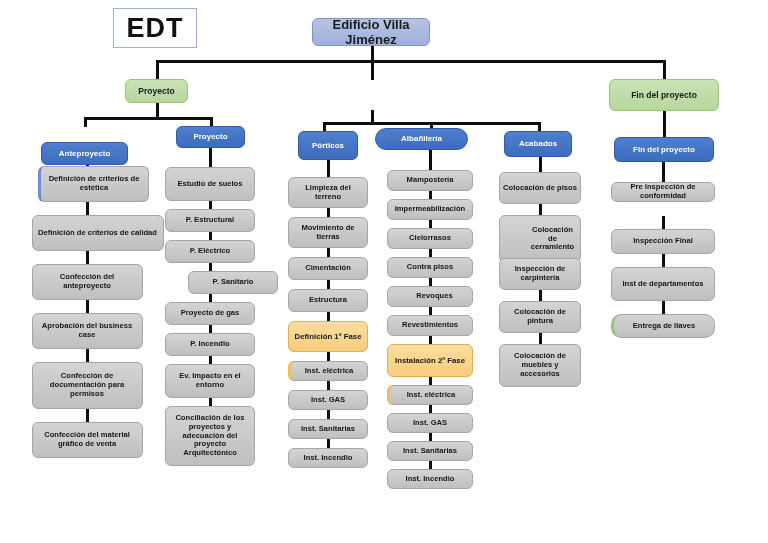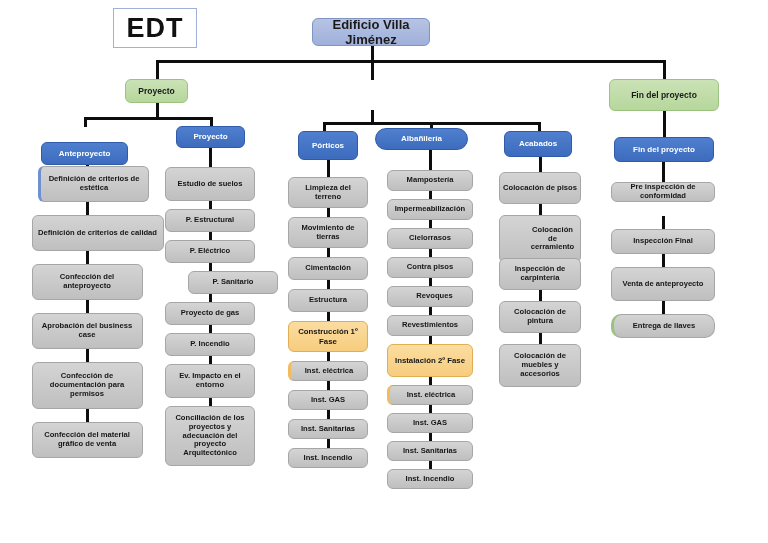--- a/index.html
+++ b/index.html
@@ -162,21 +162,21 @@
       <div class="node n-gray" style="left: 165px; top: 240px; width: 90px; height: 23px;">P. Eléctrico</div>
       <div class="node n-gray" style="left: 165px; top: 271px; width: 90px; height: 23px; margin-left: 23px;">P. Sanitario</div>
       <div class="node n-gray" style="left: 165px; top: 302px; width: 90px; height: 23px;">Proyecto de gas</div>
       <div class="node n-gray" style="left: 165px; top: 333px; width: 90px; height: 23px;">P. Incendio</div>
       <div class="node n-gray" style="left: 165px; top: 364px; width: 90px; height: 34px;">Ev. Impacto en el entorno</div>
       <div class="node n-gray" style="left: 165px; top: 406px; width: 90px; height: 60px;">Conciliación de los proyectos y adecuación del proyecto Arquitectónico</div>
       <div class="node n-gray" style="left: 288px; top: 177px; width: 80px; height: 31px;">Limpieza del terreno</div>
       <div class="node n-gray" style="left: 288px; top: 217px; width: 80px; height: 31px;">Movimiento de tierras</div>
       <div class="node n-gray" style="left: 288px; top: 257px; width: 80px; height: 23px;">Cimentación</div>
       <div class="node n-gray" style="left: 288px; top: 289px; width: 80px; height: 23px;">Estructura</div>
-      <div class="node n-orange" style="left: 288px; top: 321px; width: 80px; height: 31px;">Construcción 1º Fase</div>
+      <div class="node n-orange" style="left: 288px; top: 321px; width: 80px; height: 31px;">Definición 1º Fase</div>
       <div class="node n-gray-accent" style="left: 288px; top: 361px; width: 80px; height: 20px;">Inst. eléctrica</div>
       <div class="node n-gray" style="left: 288px; top: 390px; width: 80px; height: 20px;">Inst. GAS</div>
       <div class="node n-gray" style="left: 288px; top: 419px; width: 80px; height: 20px;">Inst. Sanitarias</div>
       <div class="node n-gray" style="left: 288px; top: 448px; width: 80px; height: 20px;">Inst. Incendio</div>
       <div class="node n-gray" style="left: 387px; top: 170px; width: 86px; height: 21px;">Mampostería</div>
       <div class="node n-gray" style="left: 387px; top: 199px; width: 86px; height: 21px;">Impermeabilización</div>
       <div class="node n-gray" style="left: 387px; top: 228px; width: 86px; height: 21px;">Cielorrasos</div>
       <div class="node n-gray" style="left: 387px; top: 257px; width: 86px; height: 21px;">Contra pisos</div>
       <div class="node n-gray" style="left: 387px; top: 286px; width: 86px; height: 21px; padding-left: 12px;">Revoques</div>
       <div class="node n-gray" style="left: 387px; top: 315px; width: 86px; height: 21px;">Revestimientos</div>
@@ -185,21 +185,21 @@
       <div class="node n-gray" style="left: 387px; top: 413px; width: 86px; height: 20px;">Inst. GAS</div>
       <div class="node n-gray" style="left: 387px; top: 441px; width: 86px; height: 20px;">Inst. Sanitarias</div>
       <div class="node n-gray" style="left: 387px; top: 469px; width: 86px; height: 20px;">Inst. Incendio</div>
       <div class="node n-gray" style="left: 499px; top: 172px; width: 82px; height: 32px;">Colocación de pisos</div>
       <div class="node n-gray" style="left: 499px; top: 215px; width: 82px; height: 48px; padding-left: 28px;">Colocación de cerramiento</div>
       <div class="node n-gray" style="left: 499px; top: 258px; width: 82px; height: 32px;">Inspección de carpintería</div>
       <div class="node n-gray" style="left: 499px; top: 301px; width: 82px; height: 32px;">Colocación de pintura</div>
       <div class="node n-gray" style="left: 499px; top: 344px; width: 82px; height: 43px;">Colocación de muebles y accesorios</div>
       <div class="node n-gray" style="left: 611px; top: 182px; width: 104px; height: 20px;">Pre inspección de conformidad</div>
       <div class="node n-gray" style="left: 611px; top: 229px; width: 104px; height: 25px;">Inspección Final</div>
-      <div class="node n-gray" style="left: 611px; top: 267px; width: 104px; height: 34px;">Venta de anteproyecto</div>
+      <div class="node n-gray" style="left: 611px; top: 267px; width: 104px; height: 34px;">Inst de departamentos</div>
       <div class="node n-gray-green" style="left: 611px; top: 314px; width: 104px; height: 24px; border-radius: 10px;">Entrega de llaves</div>
     </div>
 
 <div class="ln v" style="left: 86px; top: 153px; height: 13px;"></div>
     <div class="ln v" style="left: 86px; top: 202px; height: 13px;"></div>
     <div class="ln v" style="left: 86px; top: 251px; height: 13px;"></div>
     <div class="ln v" style="left: 86px; top: 300px; height: 13px;"></div>
     <div class="ln v" style="left: 86px; top: 349px; height: 13px;"></div>
     <div class="ln v" style="left: 86px; top: 409px; height: 13px;"></div>
     <div class="ln v" style="left: 209px; top: 159px; height: 8px;"></div>

